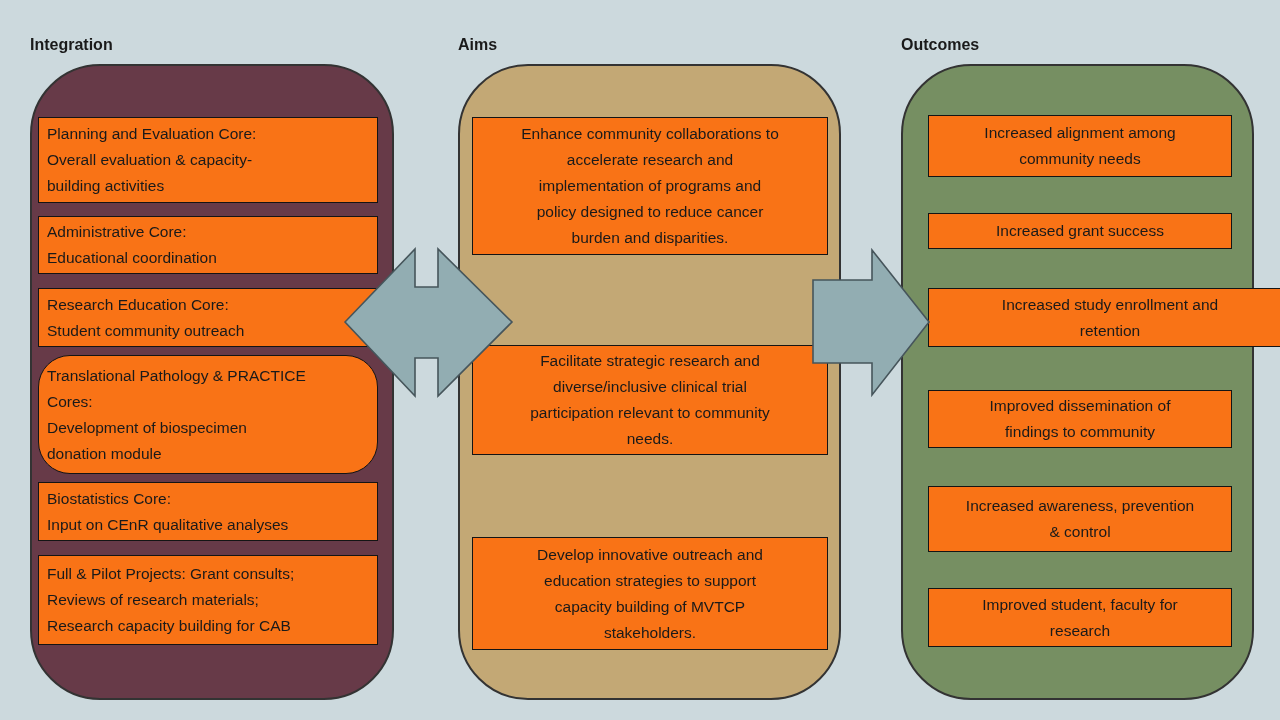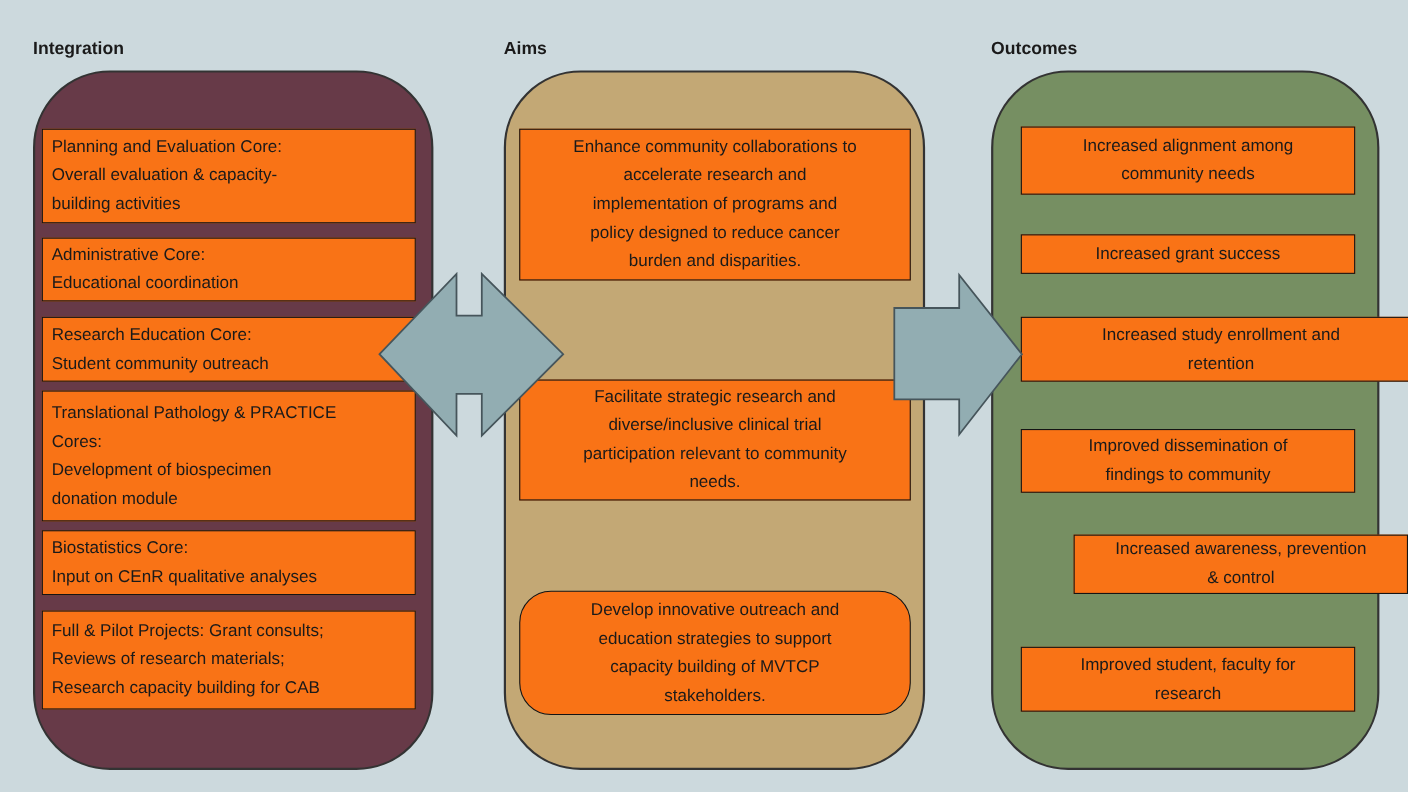--- a/index.html
+++ b/index.html
@@ -68,52 +68,52 @@
   <div class="panel" id="panel-aims" style="background-color: rgb(195, 168, 117);"></div>
   <div class="panel" id="panel-outcomes" style="background-color: rgb(118, 143, 98);"></div>
 
   <div class="box left-align" style="left:38px; top:117px; width:340px; height:86px;">Planning and Evaluation Core:
 Overall evaluation &amp; capacity-
 building activities</div>
   <div class="box left-align" style="left:38px; top:216px; width:340px; height:58px;">Administrative Core:
 Educational coordination</div>
   <div class="box left-align" style="left:38px; top:288px; width:340px; height:59px;">Research Education Core:
 Student community outreach</div>
-  <div class="box left-align" style="left:38px; top:355px; width:340px; height:119px;">Translational Pathology &amp; PRACTICE
+  <div class="box left-align" style="left:38px; top:355px; width:340px; height:119px;border-radius:32px;">Translational Pathology &amp; PRACTICE
 Cores:
 Development of biospecimen
 donation module</div>
   <div class="box left-align" style="left:38px; top:482px; width:340px; height:59px;">Biostatistics Core:
 Input on CEnR qualitative analyses</div>
   <div class="box left-align" style="left:38px; top:555px; width:340px; height:90px;">Full &amp; Pilot Projects: Grant consults;
 Reviews of research materials;
 Research capacity building for CAB</div>
 
   <div class="box center-align" style="left:472px; top:117px; width:356px; height:138px;">Enhance community collaborations to
 accelerate research and
 implementation of programs and
 policy designed to reduce cancer
 burden and disparities.</div>
   <div class="box center-align" style="left:472px; top:345px; width:356px; height:110px;">Facilitate strategic research and
 diverse/inclusive clinical trial
 participation relevant to community
 needs.</div>
-  <div class="box center-align" style="left:472px; top:537px; width:356px; height:113px;border-radius:29px;">Develop innovative outreach and
+  <div class="box center-align" style="left:472px; top:537px; width:356px; height:113px;">Develop innovative outreach and
 education strategies to support
 capacity building of MVTCP
 stakeholders.</div>
 
   <div class="box center-align" style="left:928px; top:115px; width:304px; height:62px;">Increased alignment among
 community needs</div>
   <div class="box center-align" style="left:928px; top:213px; width:304px; height:36px;">Increased grant success</div>
   <div class="box center-align" style="left:928px; top:288px; width:364px; height:59px;">Increased study enrollment and
 retention</div>
   <div class="box center-align" style="left:928px; top:390px; width:304px; height:58px;">Improved dissemination of
 findings to community</div>
-  <div class="box center-align" style="left:928px; top:486px; width:304px; height:54px;margin-left:48px;">Increased awareness, prevention
+  <div class="box center-align" style="left:928px; top:486px; width:304px; height:66px;">Increased awareness, prevention
 &amp; control</div>
   <div class="box center-align" style="left:928px; top:588px; width:304px; height:59px;">Improved student, faculty for
 research</div>
 
   <svg class="arrows-layer" width="1280" height="720" viewBox="0 0 1280 720">
     <polygon stroke-width="1.6" points="345,322 415,249 415,287 438,287 438,249 512,322 438,396 438,358 415,358 415,396" style="fill: rgb(146, 173, 178); stroke: rgb(70, 85, 91);"></polygon>
     <polygon stroke-width="1.6" points="813,280 872,280 872,250 929,322 872,395 872,363 813,363" style="fill: rgb(146, 173, 178); stroke: rgb(70, 85, 91);"></polygon>
   </svg>
 
 </div>

